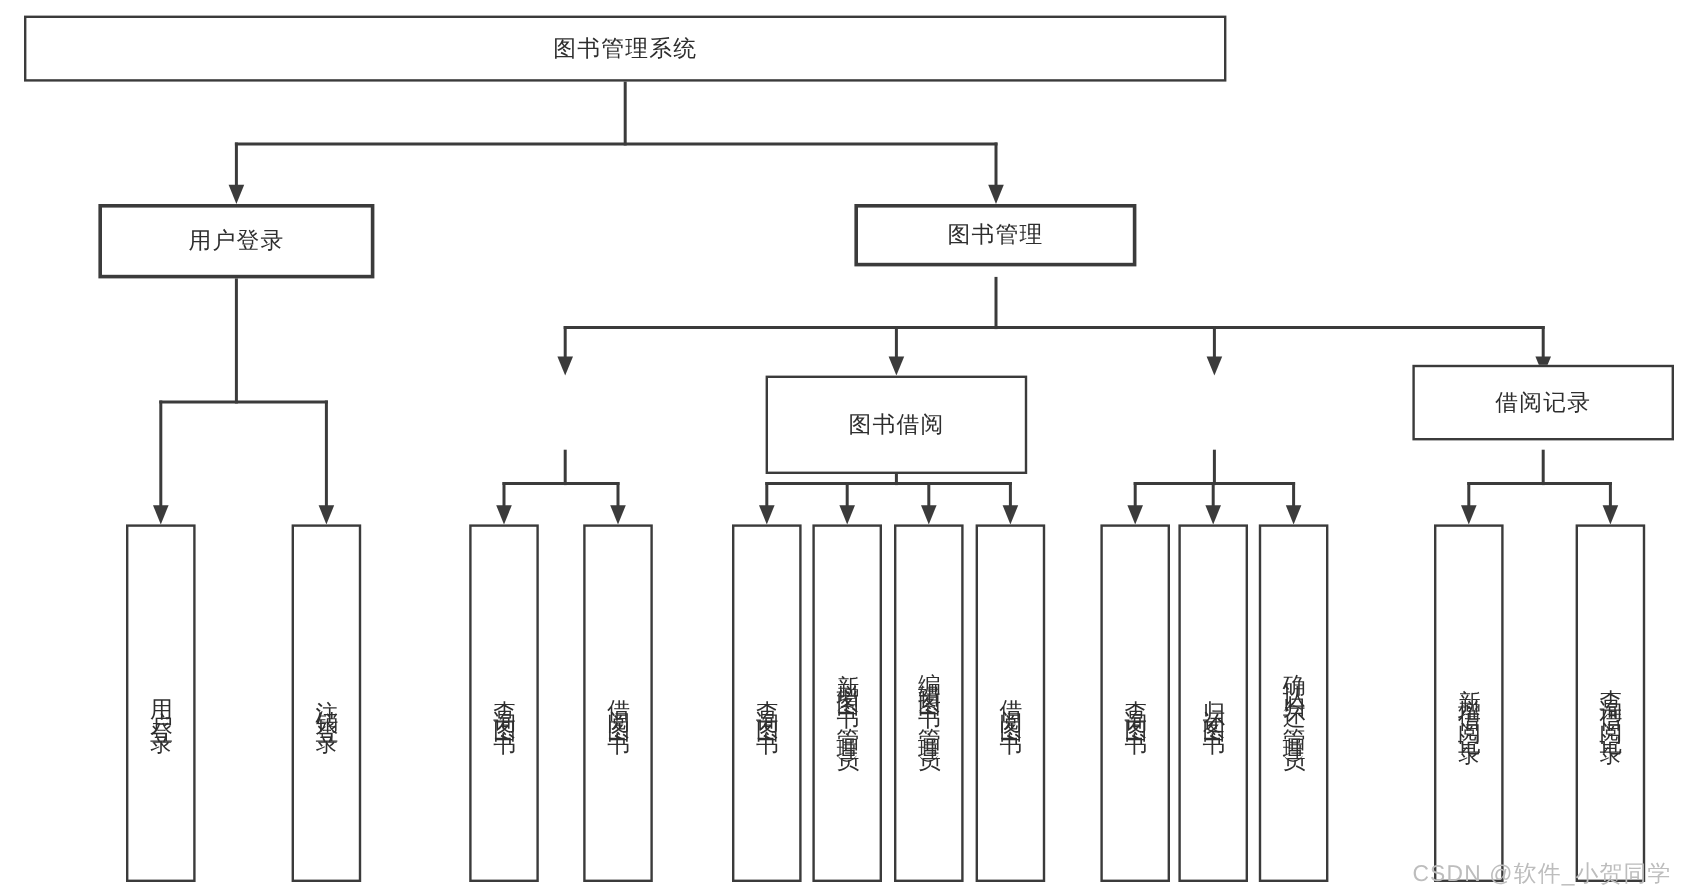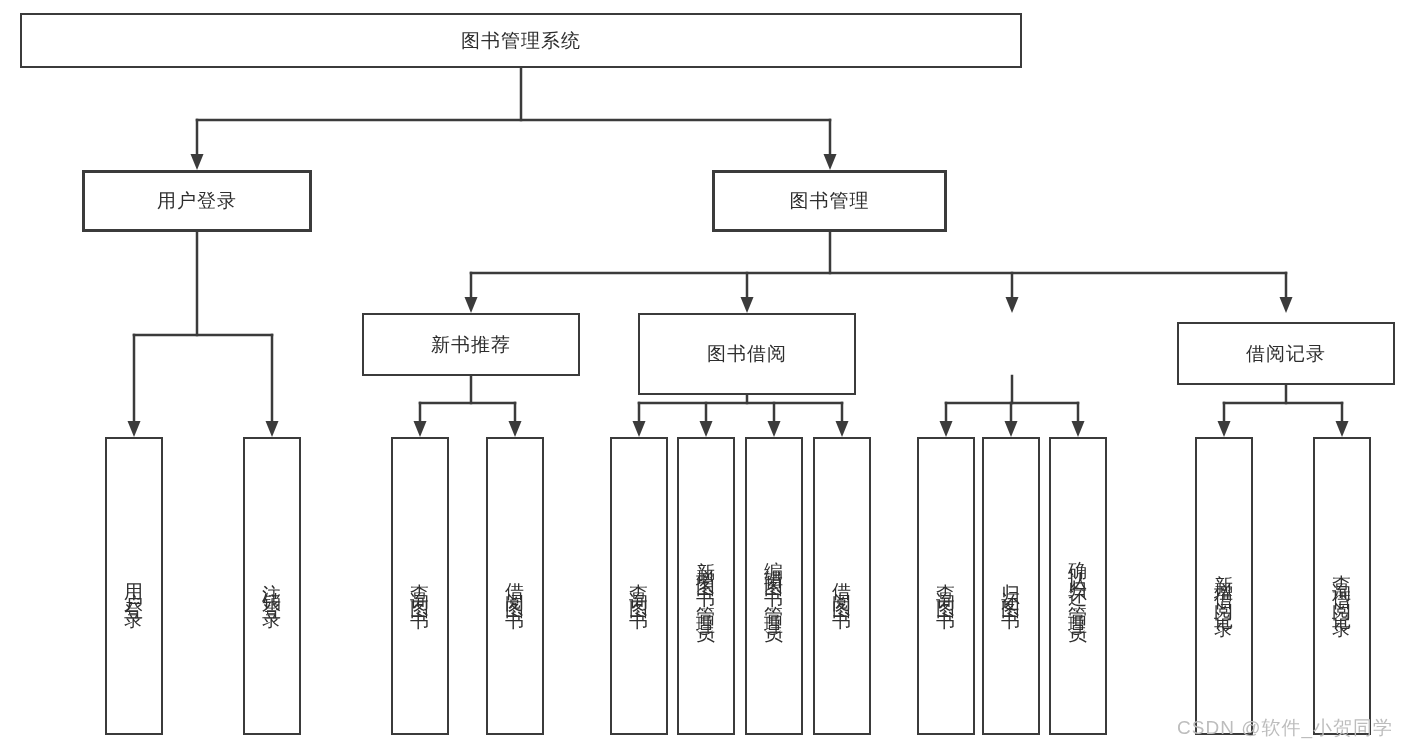--- a/index.html
+++ b/index.html
@@ -51,26 +51,26 @@
     font-size: 19px;
     color: #bdbdbd;
     letter-spacing: 1px;
     white-space: nowrap;
     margin-top: 32px;
   }
   
   .n-root  { left: 20px;  top: 13px;  width: 1002px; height: 55px; }
   
   .n-login { left: 82px;  top: 170px; width: 230px;  height: 62px; }
-  .n-mgmt  { left: 712px; top: 170px; width: 235px;  height: 62px; }
+  .n-mgmt  { left: 712px; top: 170px; width: 235px;  height: 52px; }
   
   .n-rec   { left: 362px;  top: 313px; width: 218px; height: 63px; }
   .n-bor   { left: 638px;  top: 313px; width: 218px; height: 82px; }
   .n-cur   { left: 903px;  top: 313px; width: 218px; height: 63px; }
-  .n-rcd   { left: 1177px; top: 322px; width: 218px; height: 63px; }
+  .n-rcd   { left: 1177px; top: 304px; width: 218px; height: 63px; }
   
   .leaf { top: 437px; width: 58px; height: 298px; }
   .l1  { left: 105px; }
   .l2  { left: 243px; }
   .l3  { left: 391px; }
   .l4  { left: 486px; }
   .l5  { left: 610px; }
   .l6  { left: 677px; }
   .l7  { left: 745px; }
   .l8  { left: 813px; }
@@ -158,23 +158,20 @@
     <span>图书管理系统</span>
   </div>
 
   <div class="box hbox lvl2 n-login">
     <span>用户登录</span>
   </div>
   <div class="box hbox lvl2 n-mgmt">
     <span>图书管理</span>
   </div>
 
-  <div class="box hbox lvl3 n-rec">
-    <span>新书推荐</span>
-  </div>
   <div class="box hbox lvl3 n-bor">
     <span>图书借阅</span>
   </div>
   <div class="box hbox lvl3 n-rcd">
     <span>借阅记录</span>
   </div>
 
   <div class="box vbox leaf l1">
     <span>用户登录</span>
   </div>

